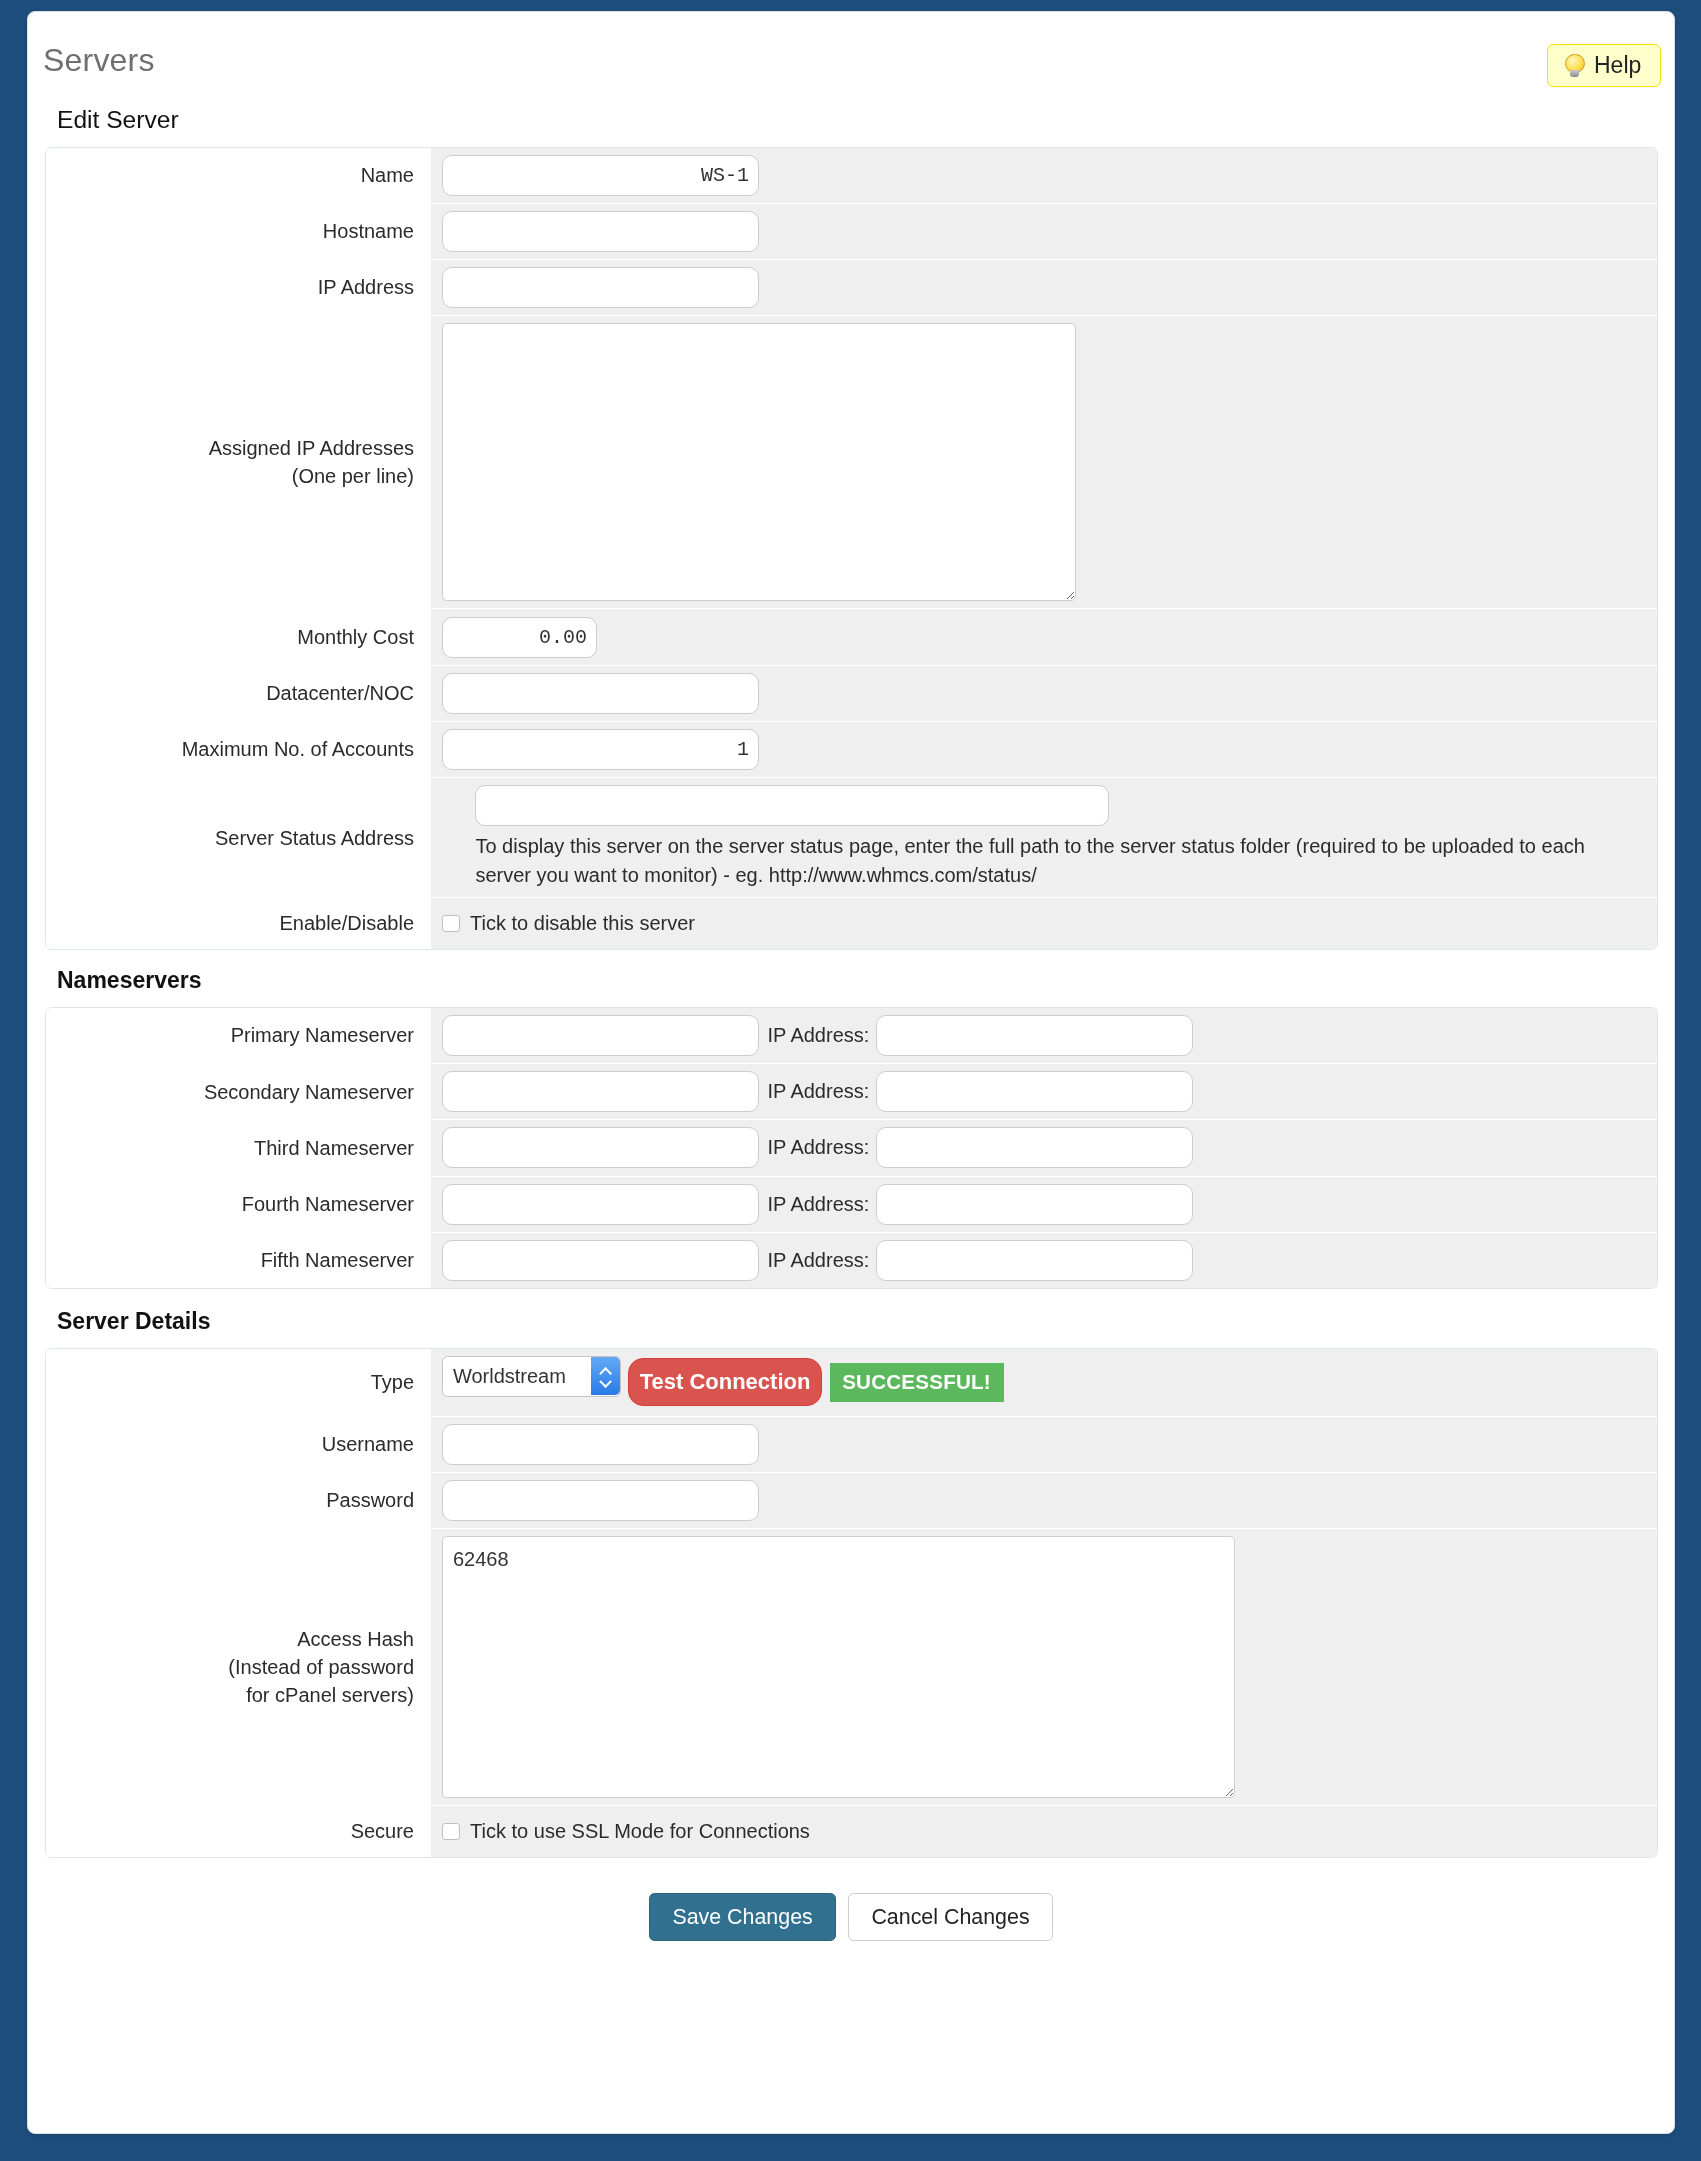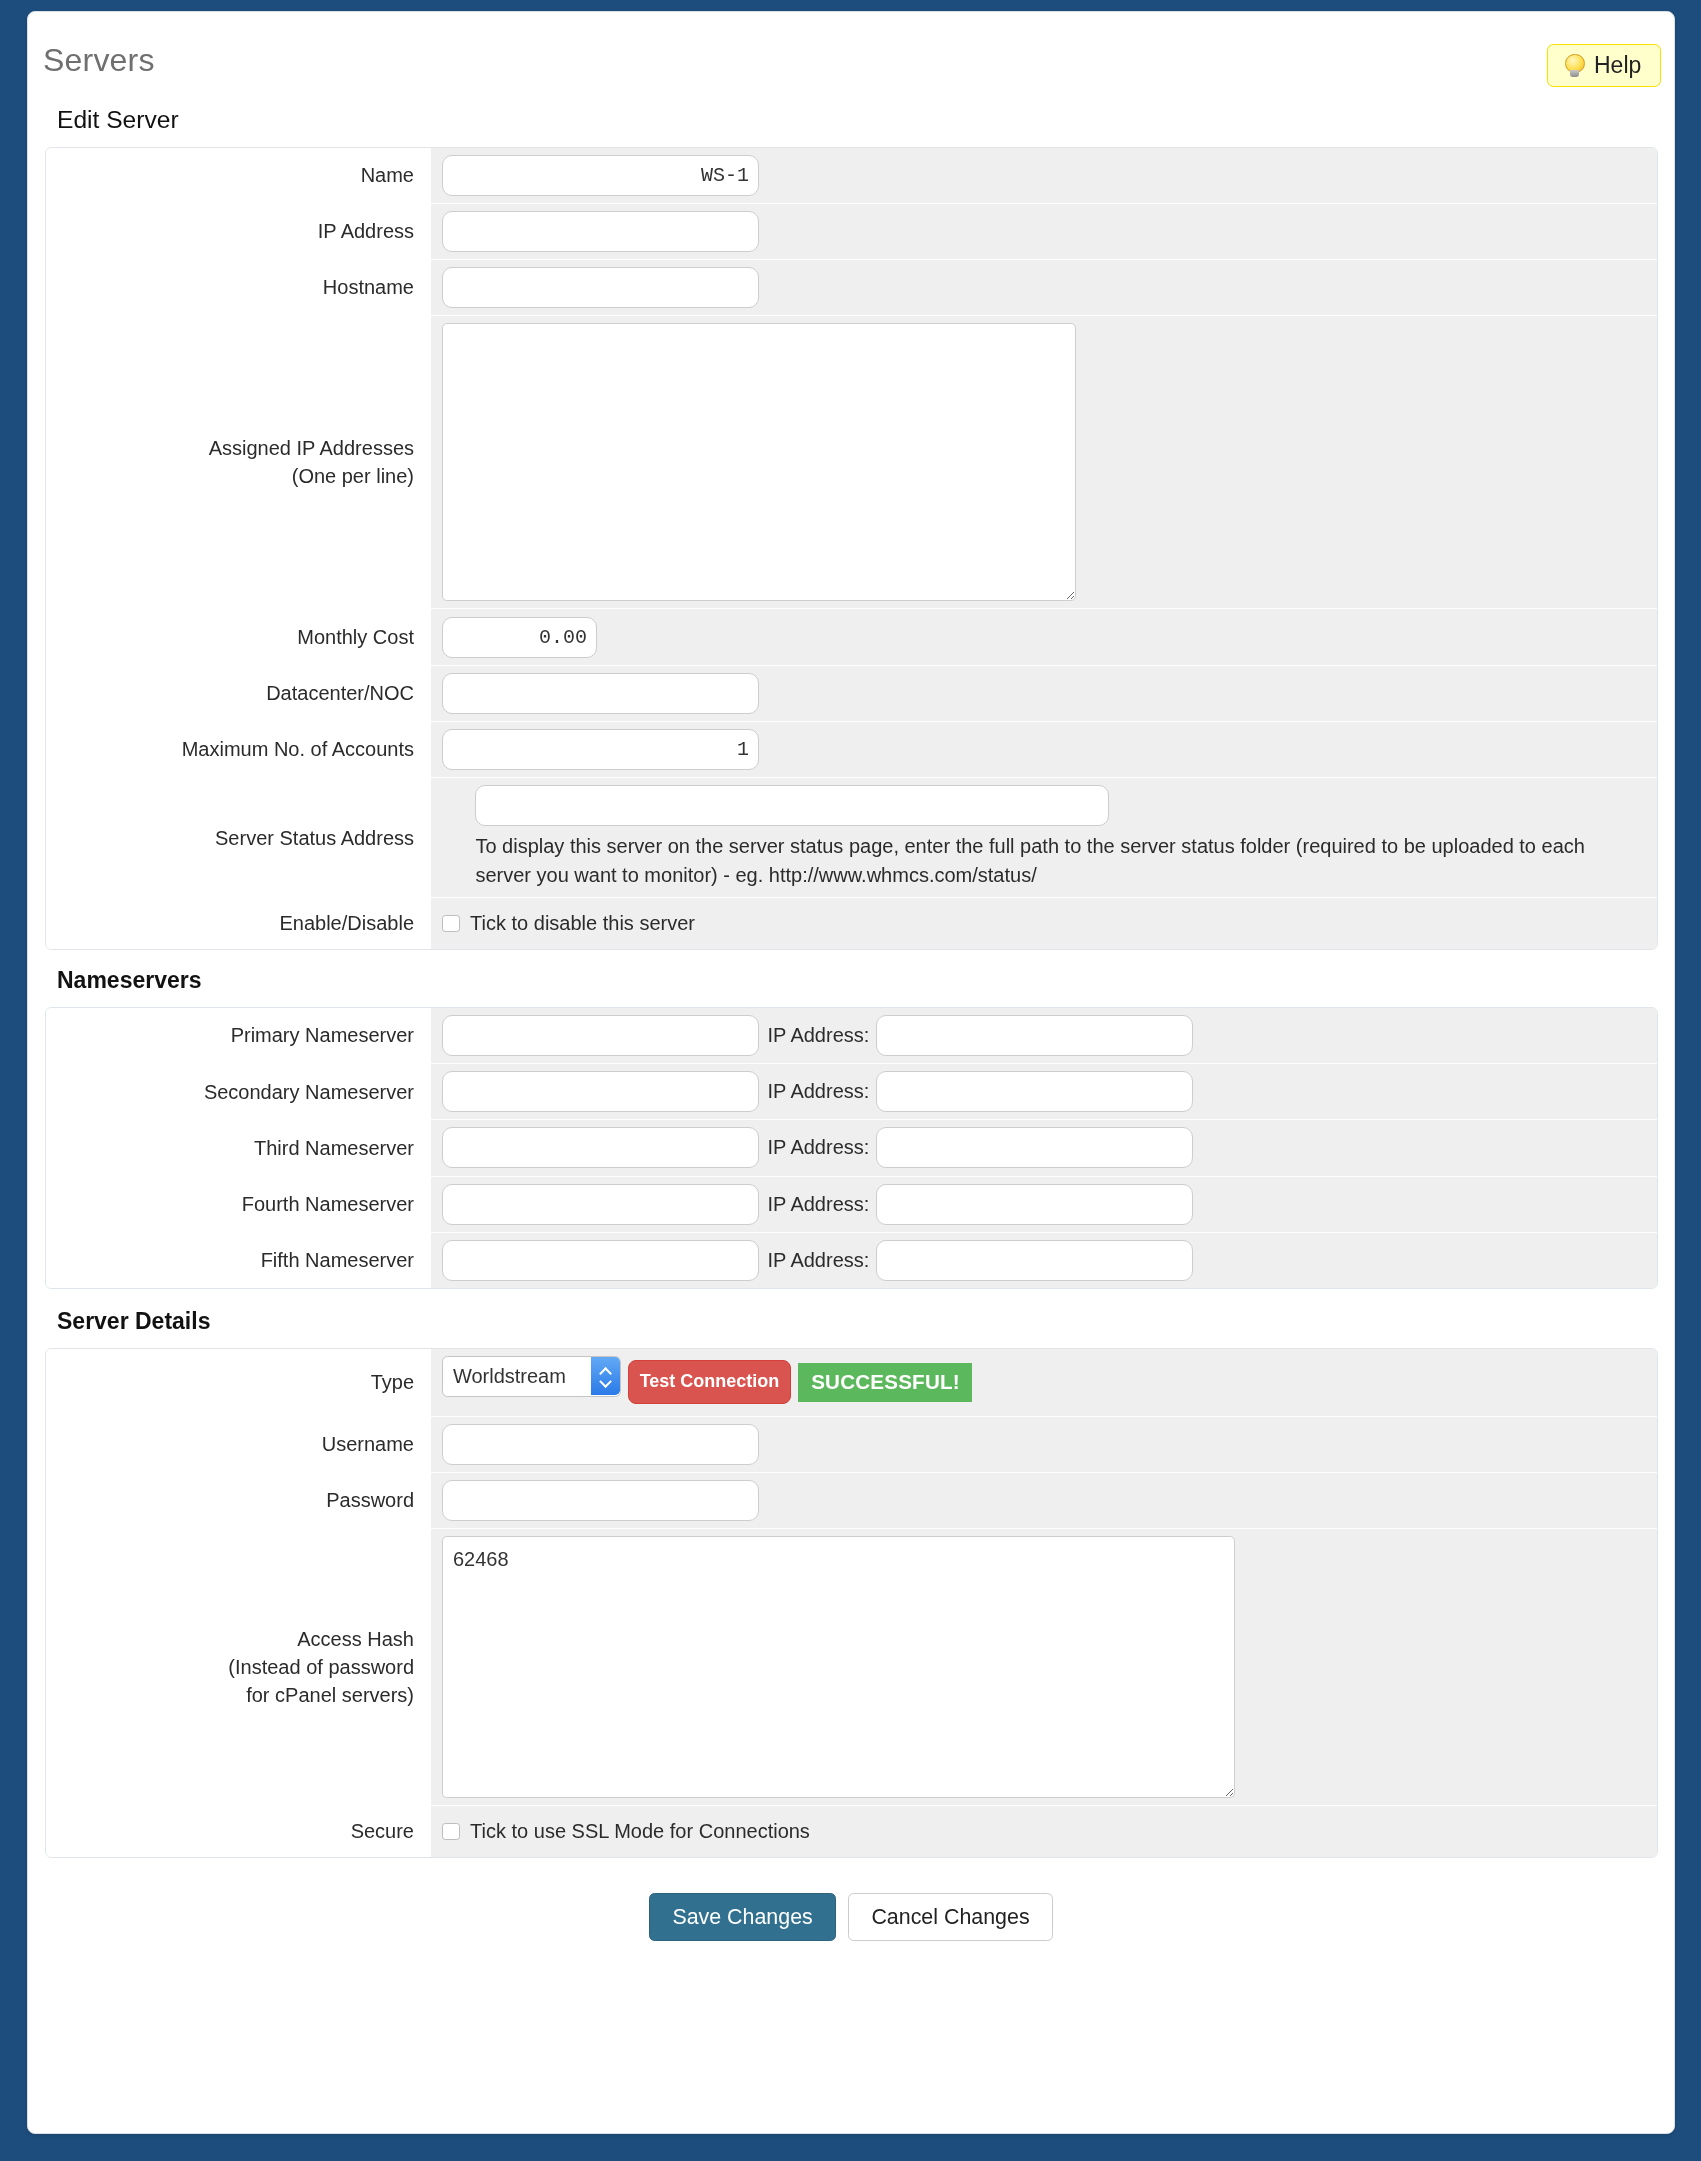--- a/index.html
+++ b/index.html
@@ -233,23 +233,23 @@
     border-top: 2.4px solid #fff;
     transform: rotate(45deg);
   }
   .chev.down::before { transform: rotate(-135deg); top: -0.8px; }
 
   .btn-test {
     background: #d9534f;
     border: 0.8px solid #d43f3a;
     color: #fff;
     font-family: "Liberation Sans", sans-serif;
-    font-size: 18px;
+    font-size: 22px;
     font-weight: 700;
-    border-radius: 8px;
+    border-radius: 15px;
     padding: 11px 11px;
     margin-left: 6.3px;
     cursor: pointer;
     line-height: 1.1;
   }
   .badge-success {
     background: #5cb85c;
     color: #fff;
     font-size: 20.6px;
     font-weight: 700;
@@ -304,28 +304,28 @@
   <div class="form-panel">
 
     <div class="form-row">
       <div class="fieldlabel">Name</div>
       <div class="fieldarea">
         <input type="text" class="txt w-400" value="WS-1" style="">
       </div>
     </div>
 
     <div class="form-row">
+      <div class="fieldlabel">Hostname</div>
+      <div class="fieldarea">
+        <input type="text" class="txt w-400" value="" style="">
+      </div>
+    </div>
+
+    <div class="form-row">
       <div class="fieldlabel">IP Address</div>
-      <div class="fieldarea">
-        <input type="text" class="txt w-400" value="" style="">
-      </div>
-    </div>
-
-    <div class="form-row">
-      <div class="fieldlabel">Hostname</div>
       <div class="fieldarea">
         <input type="text" class="txt w-400" value="" style="">
       </div>
     </div>
 
     <div class="form-row">
       <div class="fieldlabel">
         <span>Assigned IP Addresses</span>
         <span>(One per line)</span>
       </div>

